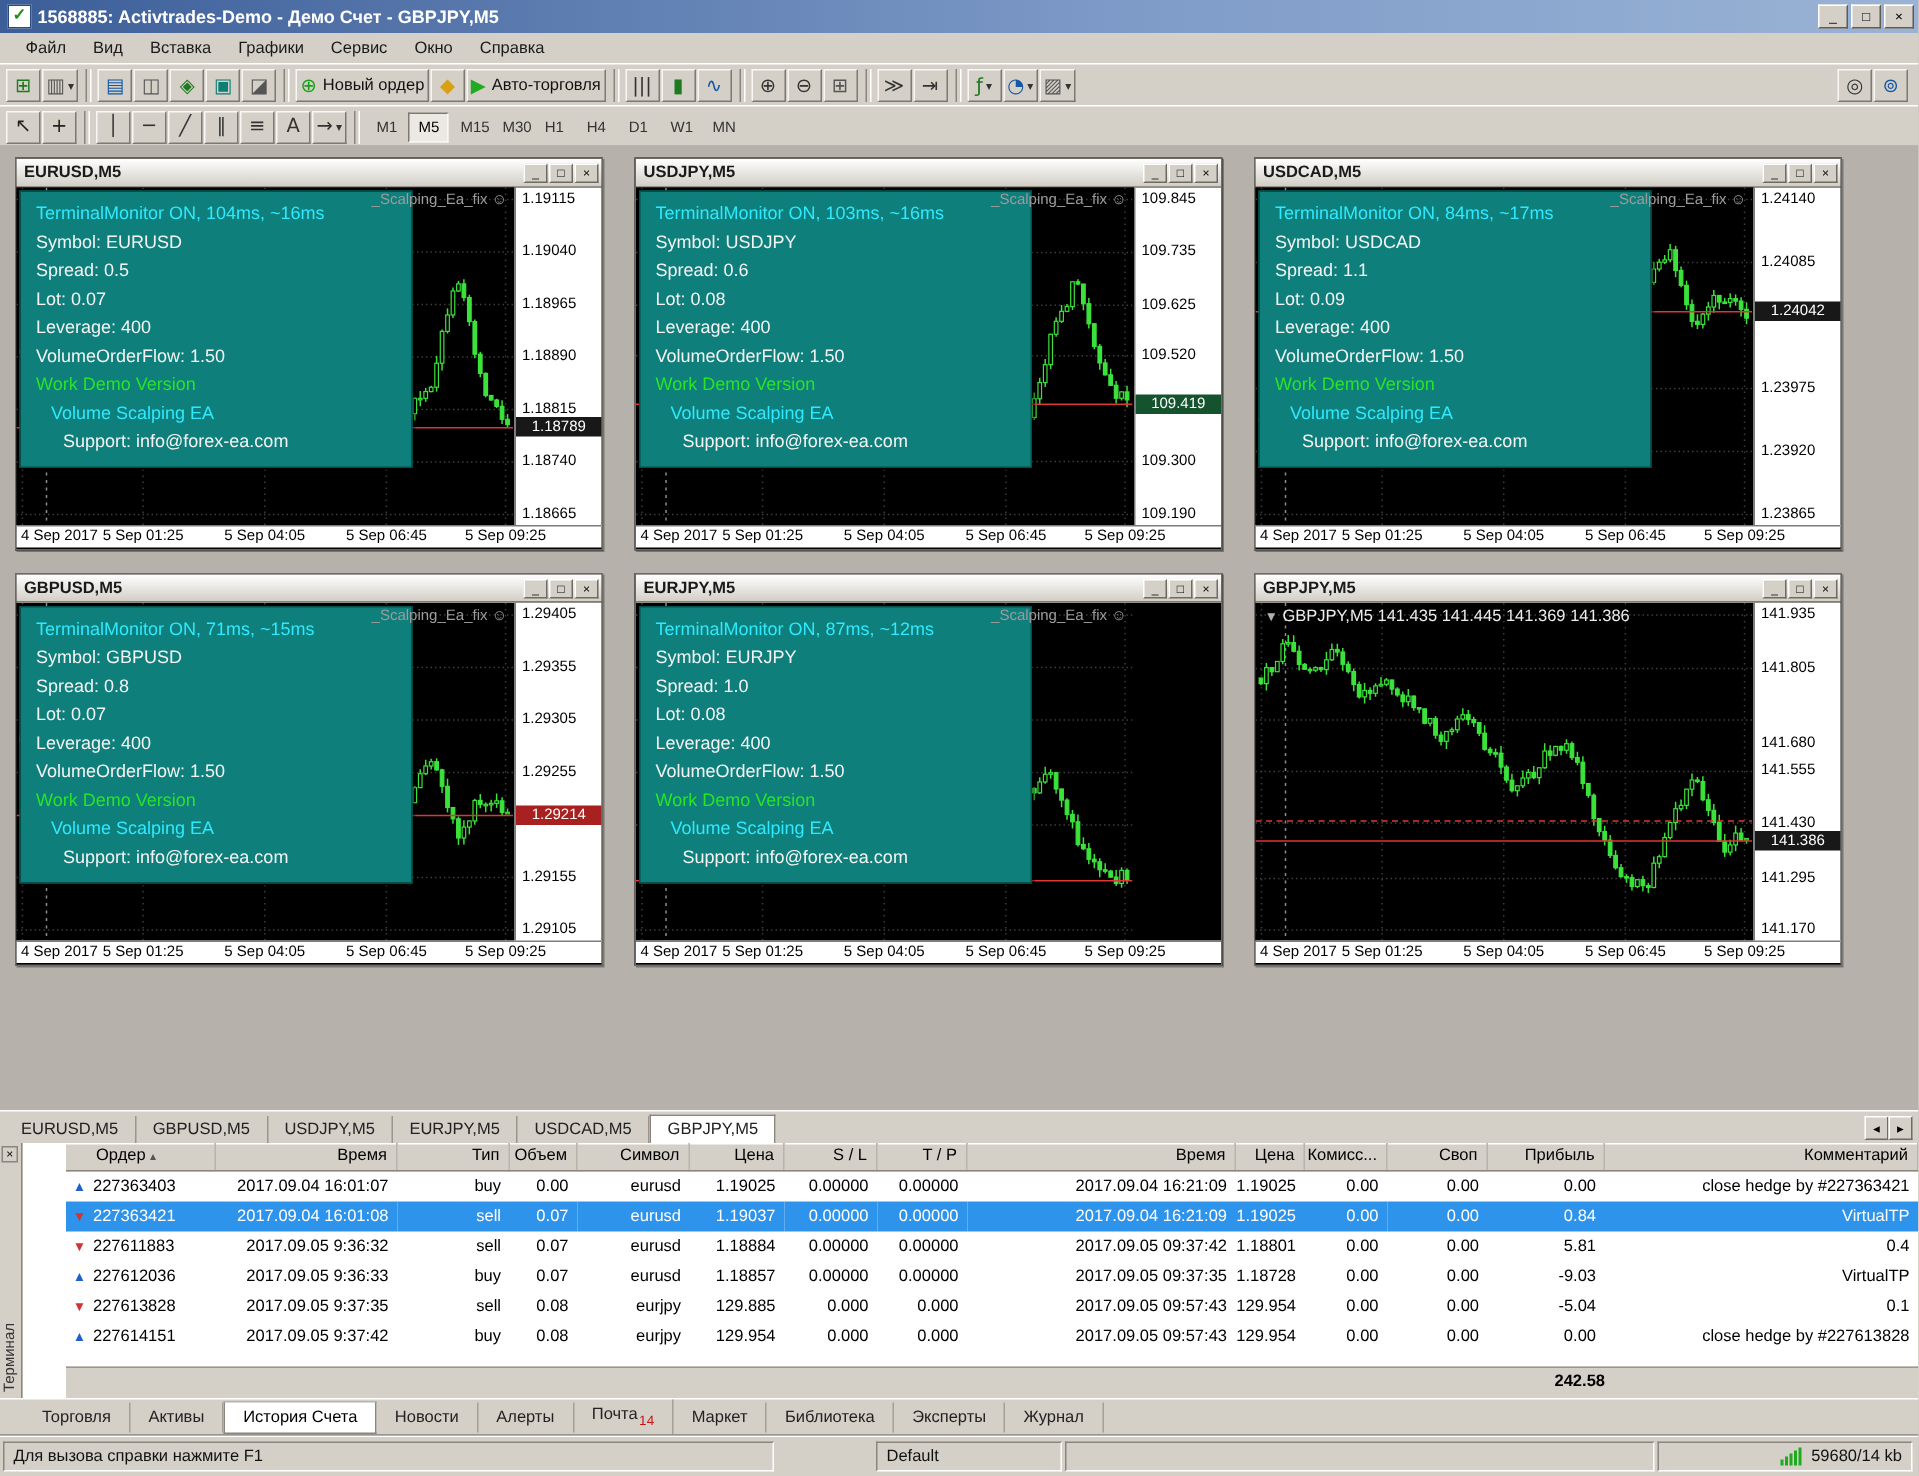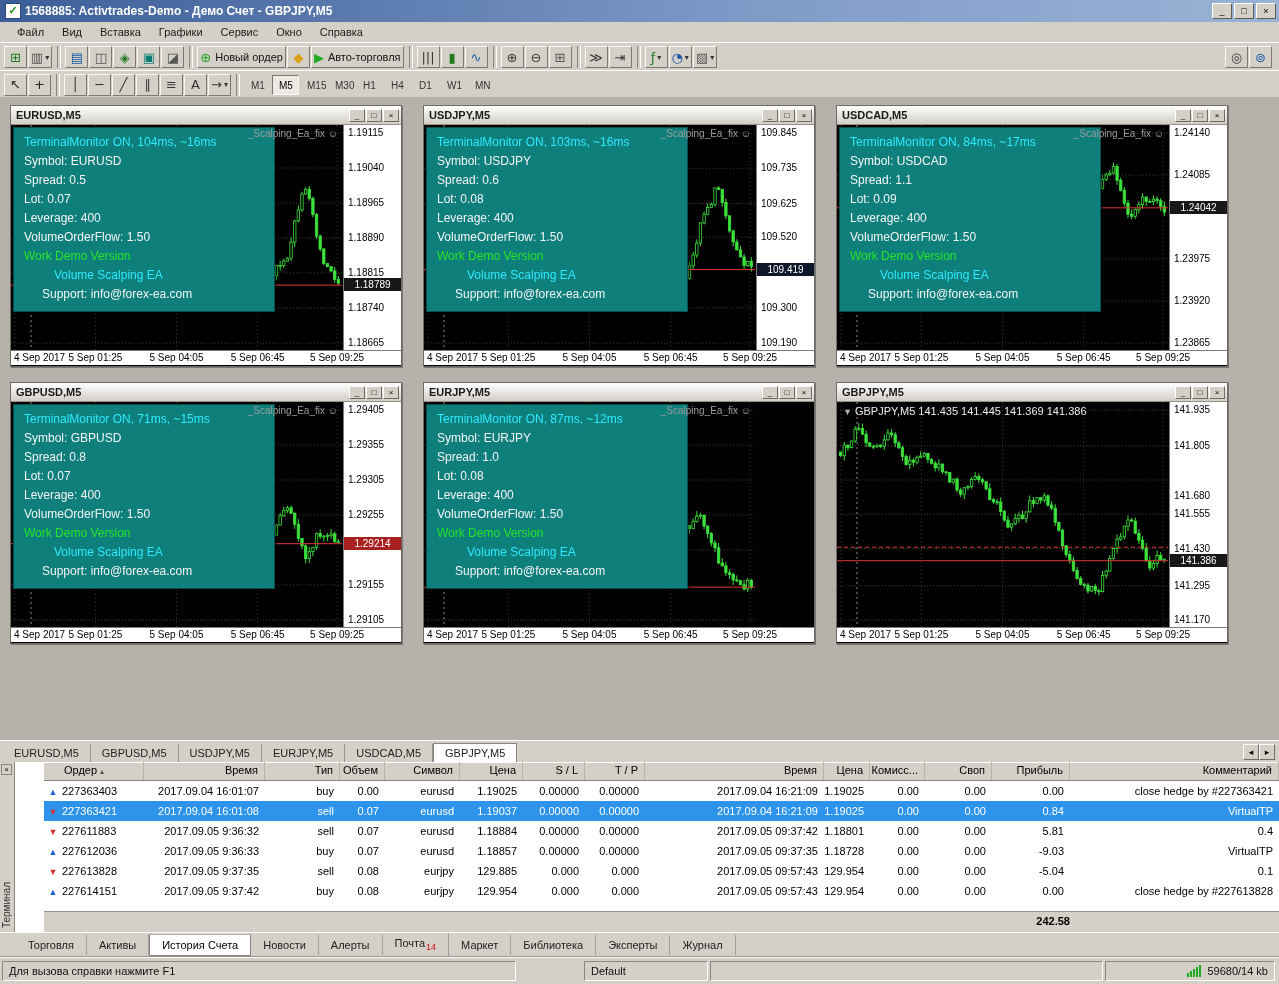--- a/index.html
+++ b/index.html
@@ -44,21 +44,21 @@
   .cw-body{position:relative;height:240px;background:#000;}
   .axis{position:absolute;top:0;right:0;width:57px;bottom:14px;background:#fff;border-left:1px solid #7c7c7c;}
   .tick{position:absolute;left:4px;font-size:10px;color:#000;}
   .pbox{position:absolute;left:0;right:0;height:13px;color:#fff;font-size:10px;text-align:center;line-height:13px;}
   .taxis{position:absolute;left:0;right:0;bottom:0;height:14px;background:#fff;border-top:1px solid #7c7c7c;}
   .tlabel{position:absolute;top:1px;font-size:10px;color:#000;white-space:nowrap;}
   .ea-panel{position:absolute;left:2px;top:2px;width:260px;background:#0e7f7b;border:1px solid #05504d;
     padding:5px 0 7px 0;box-shadow:2px 2px 0 rgba(0,0,0,.35);}
   .ea-line{font-size:12px;line-height:19px;padding-left:10px;white-space:nowrap;}
   .ea-line.ind1{padding-left:28px;}
-  .ea-line.ind2{padding-left:40px;}
+  .ea-line.ind2{padding-left:20px;}
   .c-cyan{color:#2fe9ff;}.c-white{color:#f4f4f4;}.c-green{color:#27e427;}
   .ea-name{position:absolute;top:3px;font-size:10px;color:#9c9c9c;white-space:nowrap;}
   .ohlc{position:absolute;top:3px;left:6px;font-size:11px;color:#ececec;white-space:nowrap;}
   .ohlc .arr{color:#b0b0b0;font-size:9px;margin-right:3px;}
   
   #chart-tabs{position:absolute;left:0;top:740px;right:0;height:22px;background:#d4d0c8;
     border-top:1px solid #fff;display:flex;align-items:flex-end;padding-left:3px;}
   .ctab{font-size:11px;color:#222;padding:3px 11px;border-right:1px solid #9a968e;line-height:13px;}
   .ctab.active{background:#fff;border:1px solid #8a867e;border-bottom:none;font-weight:normal;}
   .ctab-arrows{margin-left:auto;margin-right:4px;display:flex;align-self:center;}
@@ -697,21 +697,21 @@
             <rect x="326.1626373626374" y="136.27050496178174" width="2.4" height="5.314254815630079" fill="#3be23b" stroke="#3be23b" stroke-width="0.8"></rect>
             <line x1="0" y1="144.5801526717561" x2="331" y2="144.5801526717561" stroke="#e03636" stroke-width="1"></line>
           </svg>
           <div class="axis">
             <span class="tick" style="top: 2px;">109.845</span>
             <span class="tick" style="top: 37.2672px;">109.735</span>
             <span class="tick" style="top: 72.5344px;">109.625</span>
             <span class="tick" style="top: 106.198px;">109.520</span>
             <span class="tick" style="top: 176.733px;">109.300</span>
             <span class="tick" style="top: 212px;">109.190</span>
-            <div class="pbox" style="top: 137.58px; background: #0f172a;">109.419</div>
+            <div class="pbox" style="top: 137.58px; background: #14532d;">109.419</div>
           </div>
           <div class="taxis">
             <span class="tlabel" style="left: 3px;">4 Sep 2017</span>
             <span class="tlabel" style="left: 84.405px; transform: translateX(-50%);">5 Sep 01:25</span>
             <span class="tlabel" style="left: 165.5px; transform: translateX(-50%);">5 Sep 04:05</span>
             <span class="tlabel" style="left: 246.595px; transform: translateX(-50%);">5 Sep 06:45</span>
             <span class="tlabel" style="left: 326.035px; transform: translateX(-50%);">5 Sep 09:25</span>
           </div>
           <div class="ea-panel">
             <div class="ea-line c-cyan">TerminalMonitor ON, 103ms, ~16ms</div>

